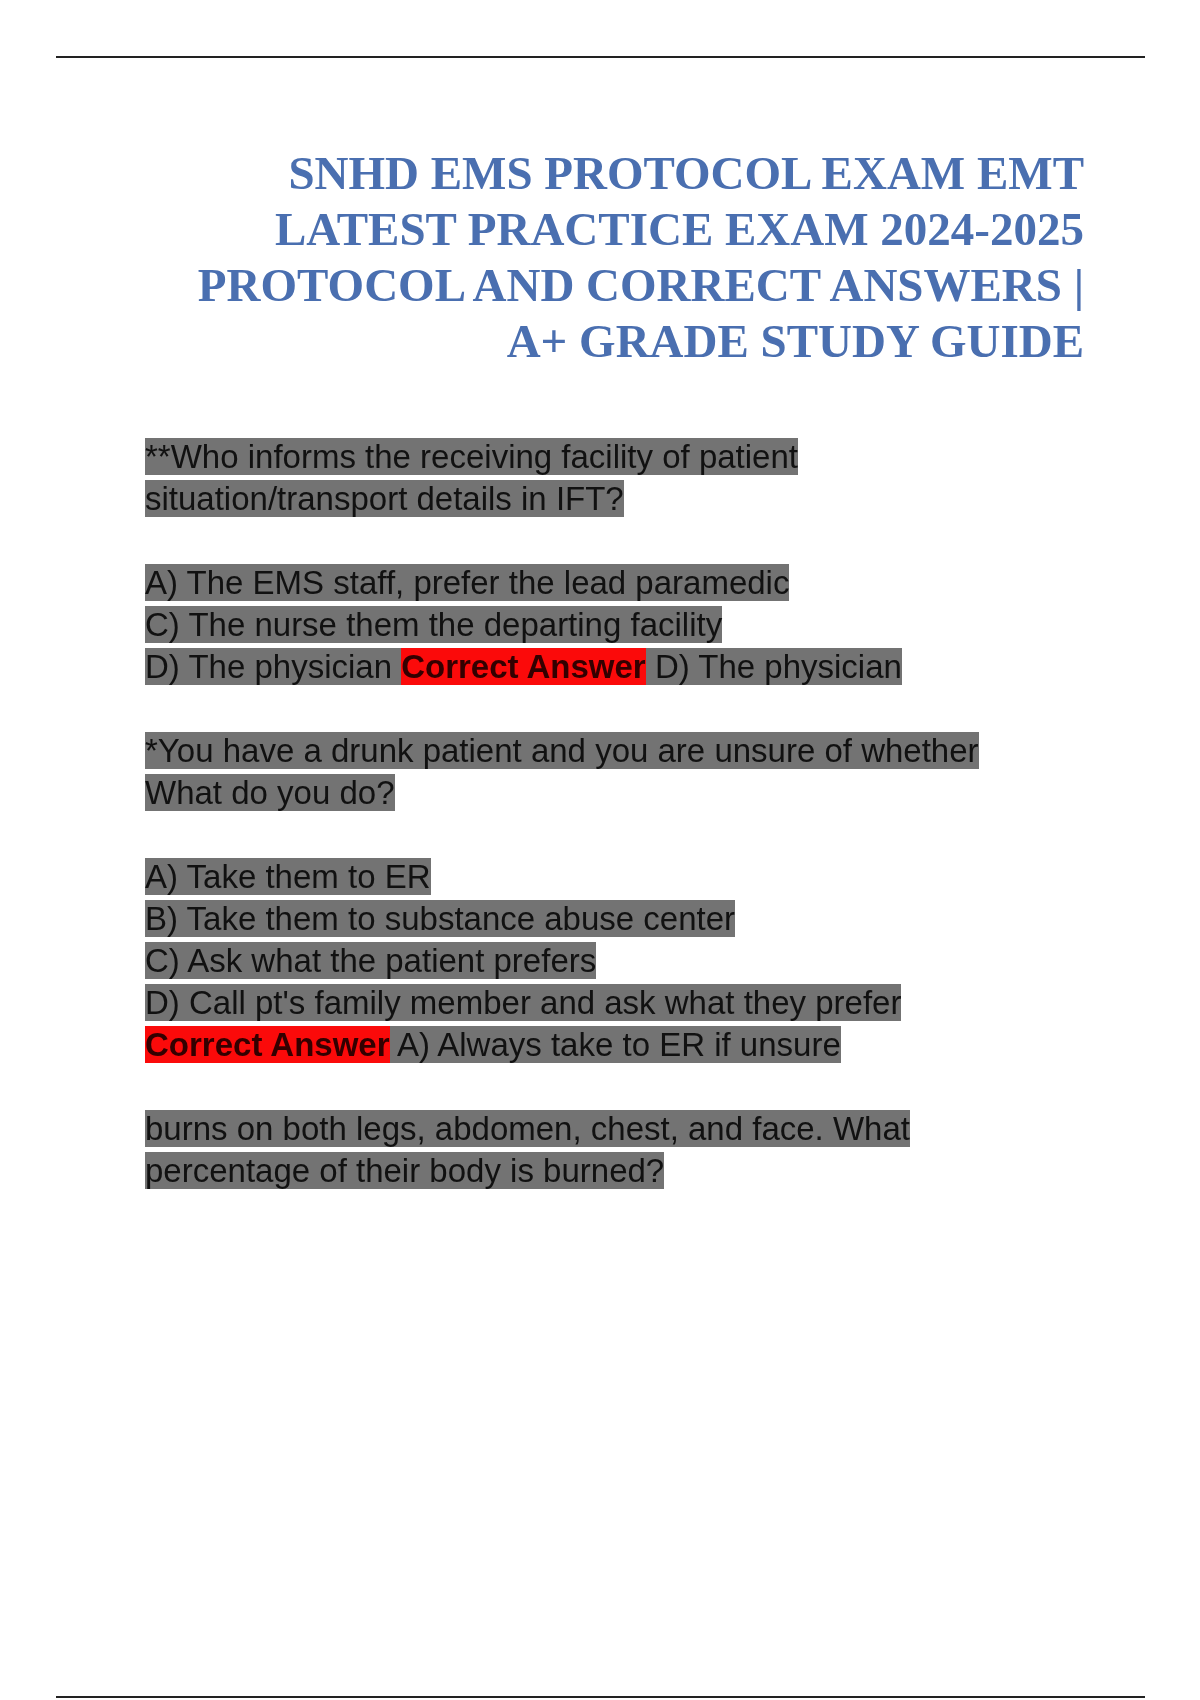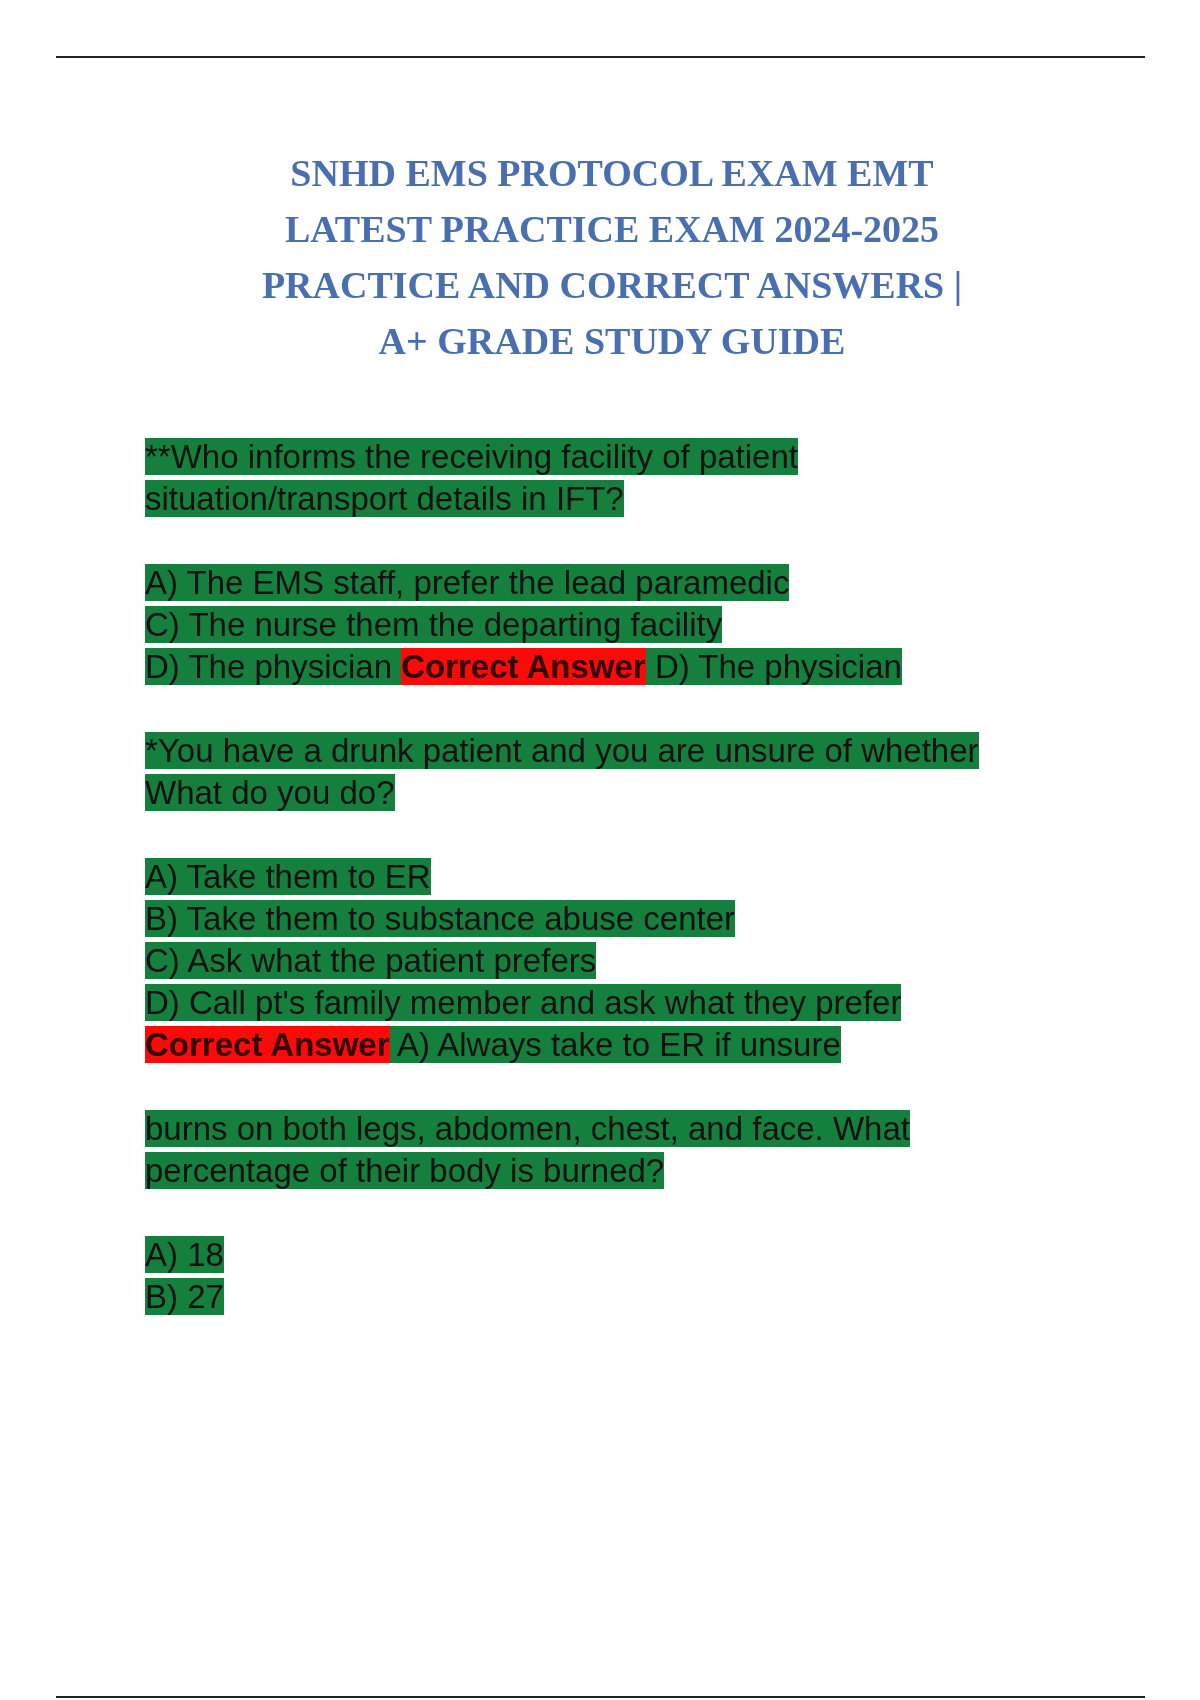--- a/index.html
+++ b/index.html
@@ -1,43 +1,43 @@
 <!DOCTYPE html>
 <html><head>
   <meta charset="utf-8">
   <style>
     html, body { margin: 0; padding: 0; background: #ffffff; }
     body { width: 1200px; height: 1700px; position: relative; overflow: hidden; }
     .rule { position: absolute; left: 56px; width: 1089px; height: 2px; background: #222; }
     .rule.top { top: 56px; }
     .rule.bottom { top: 1696px; }
     .title {
-      position: absolute; top: 145px; left: 112px; width: 1000px;
-      text-align: center; font-family: "Liberation Serif", serif; font-weight: bold;
-      font-size: 38px; line-height: 56px; color: #4a6fb0; margin: 0;
+      position: absolute; top: 145px; left: 84px; width: 1000px;
+      text-align: right; font-family: "Liberation Serif", serif; font-weight: bold;
+      font-size: 47px; line-height: 56px; color: #4a6fb0; margin: 0;
     }
     .title span { display: block; }
     .content {
       position: absolute; left: 145px; top: 436px; width: 940px;
       font-family: "Liberation Sans", sans-serif; font-size: 33px; line-height: 42px; color: #111;
     }
     .para { margin: 0 0 42px 0; }
     .line { display: block; }
-    .hl { background: #15803d; }
+    .hl { background: #737373; }
     .ca { background: #fb0a0a; color: #330000; font-weight: bold; }
   </style>
 </head>
 <body>
 
 <div class="rule top"></div>
 
 <h1 class="title">
   <span>SNHD EMS PROTOCOL EXAM EMT</span>
   <span>LATEST PRACTICE EXAM 2024-2025</span>
-  <span>PRACTICE AND CORRECT ANSWERS |</span>
+  <span>PROTOCOL AND CORRECT ANSWERS |</span>
   <span>A+ GRADE STUDY GUIDE</span>
 </h1>
 
 <div class="content">
 
   <p class="para">
     <span class="line"><span class="hl">**Who informs the receiving facility of patient</span></span>
     <span class="line"><span class="hl">situation/transport details in IFT?</span></span>
   </p>
   <p class="para">
@@ -55,19 +55,15 @@
     <span class="line"><span class="hl">B) Take them to substance abuse center</span></span>
     <span class="line"><span class="hl">C) Ask what the patient prefers</span></span>
     <span class="line"><span class="hl">D) Call pt's family member and ask what they prefer</span></span>
     <span class="line"><span class="hl"><span class="ca">Correct Answer</span> <span>A) Always take to ER if unsure</span></span></span>
   </p>
 
   <p class="para">
     <span class="line"><span class="hl">burns on both legs, abdomen, chest, and face. What</span></span>
     <span class="line"><span class="hl">percentage of their body is burned?</span></span>
   </p>
-  <p class="para">
-    <span class="line"><span class="hl">A) 18</span></span>
-    <span class="line"><span class="hl">B) 27</span></span>
-  </p>
 </div>
 
 <div class="rule bottom"></div>
 
 </body></html>

